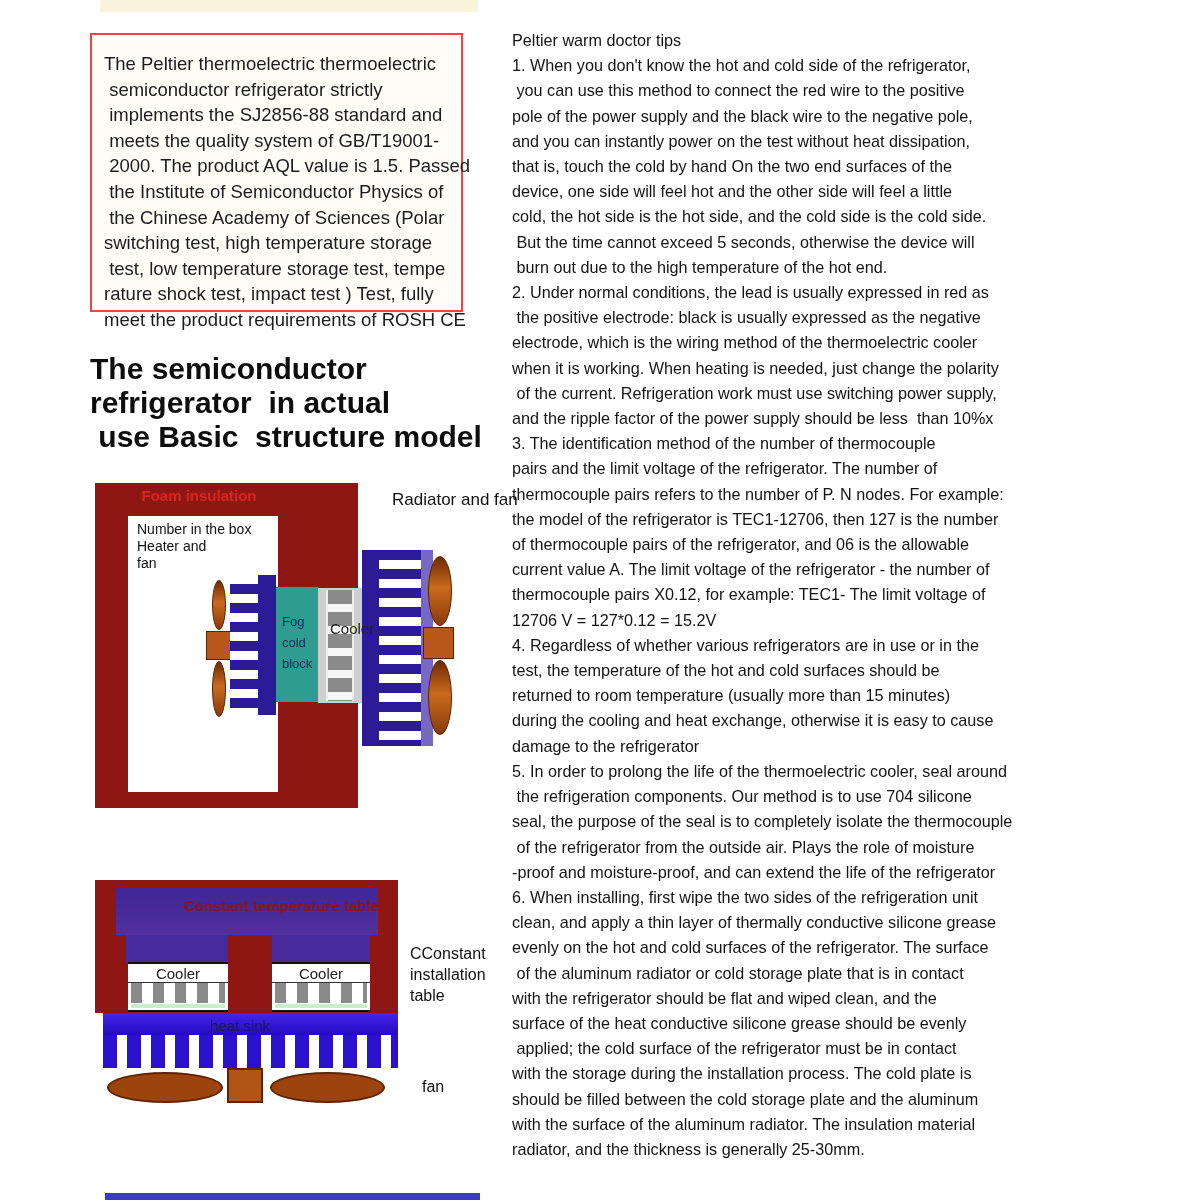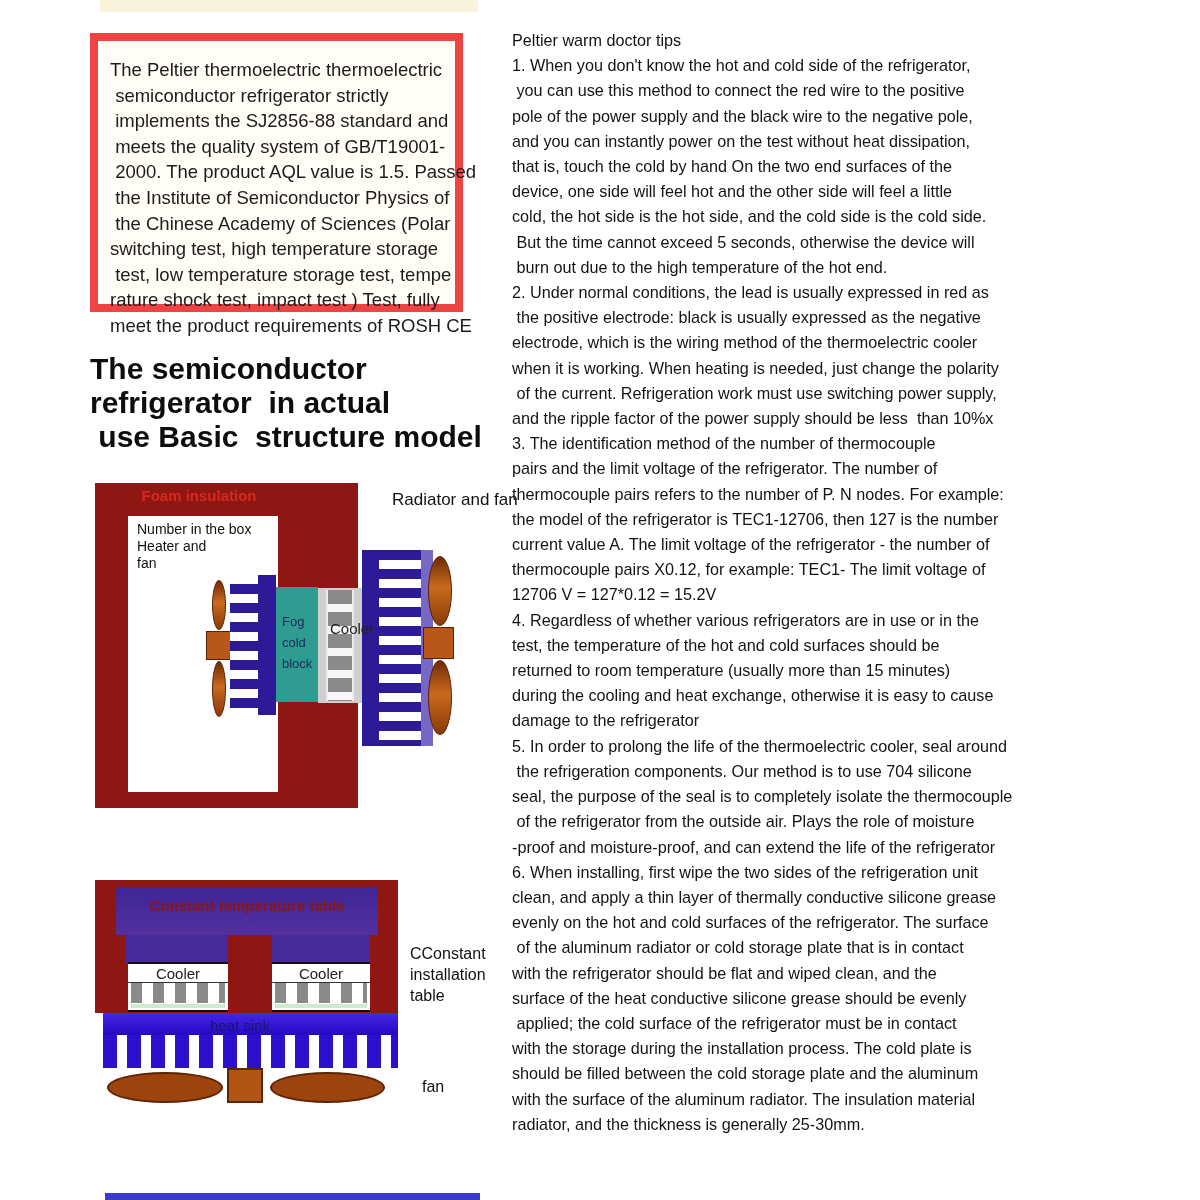--- a/index.html
+++ b/index.html
@@ -5,21 +5,21 @@
   html,body{margin:0;padding:0;background:#fff;}
   .canvas{position:relative;width:1200px;height:1200px;background:#ffffff;overflow:hidden;
           font-family:"Liberation Sans", sans-serif;color:#1a1a1a;}
   .abs{position:absolute;}
 
   
   .top-strip{left:100px;top:0;width:378px;height:12px;background:#faf3dc;}
 
   
   .info-box{left:90px;top:33px;width:373px;height:279px;background:#fffdf6;
-            border:8px solid #ef4444;box-sizing:border-box;padding:16px 6px 0 12px;}
+            border:2px solid #ef4444;box-sizing:border-box;padding:16px 6px 0 12px;}
   .info-line{font-size:18.5px;line-height:25.6px;color:#1c1c1c;white-space:pre;}
 
   
   .heading{left:90px;top:352px;width:400px;font-weight:bold;font-size:30px;color:#0d0d0d;}
   .heading-line{line-height:34px;white-space:pre;}
 
   
   .d1-frame{left:95px;top:483px;width:263px;height:325px;background:#8e1713;}
   .d1-foam-label{left:95px;top:487px;width:208px;text-align:center;font-size:15px;
                  font-weight:bold;color:#d8281c;}
@@ -52,21 +52,21 @@
   .d1-fan-r-hub{left:423px;top:627px;width:31px;height:32px;}
   .d1-fan-r-b2{left:428px;top:660px;width:24px;height:75px;}
 
   
   .d2-frame{left:95px;top:880px;width:303px;height:133px;background:#8e1713;}
   .d2-table{left:116px;top:887px;width:262px;height:48px;
             background:linear-gradient(180deg,#3f2596,#52309e);}
   .d2-leg-l{left:126px;top:935px;width:102px;height:28px;background:#472b9c;}
   .d2-leg-r{left:272px;top:935px;width:98px;height:28px;background:#472b9c;}
   .d2-table-label{left:116px;top:897px;width:262px;text-align:center;font-size:15px;
-                  color:#8a1512;font-weight:bold;}
+                  color:#8a1512;font-weight:bold;padding-left:34px;}
   .d2-cooler{background:#ffffff;border-top:2px solid #111;border-bottom:2px solid #111;
              box-sizing:border-box;}
   .d2-cooler-l{left:128px;top:962px;width:100px;height:50px;}
   .d2-cooler-r{left:272px;top:962px;width:98px;height:50px;}
   .d2-cooler-label{position:absolute;left:0;right:0;top:1px;text-align:center;font-size:15px;
                    color:#222;border-bottom:1px solid #333;}
   .d2-cooler-bars{position:absolute;left:3px;right:3px;top:19px;bottom:7px;
                   background:repeating-linear-gradient(90deg,#8a8a8a 0 11px,#ffffff 11px 22px);}
   .d2-cooler-green{position:absolute;left:3px;right:3px;bottom:2px;height:4px;background:#cdeccd;}
   .d2-hs-slab{left:103px;top:1013px;width:295px;height:22px;
@@ -189,20 +189,21 @@
       <div class="tip-line">2. Under normal conditions, the lead is usually expressed in red as</div>
       <div class="tip-line"> the positive electrode: black is usually expressed as the negative</div>
       <div class="tip-line">electrode, which is the wiring method of the thermoelectric cooler</div>
       <div class="tip-line">when it is working. When heating is needed, just change the polarity</div>
       <div class="tip-line"> of the current. Refrigeration work must use switching power supply,</div>
       <div class="tip-line">and the ripple factor of the power supply should be less  than 10%x</div>
       <div class="tip-line">3. The identification method of the number of thermocouple</div>
       <div class="tip-line">pairs and the limit voltage of the refrigerator. The number of</div>
       <div class="tip-line">thermocouple pairs refers to the number of P. N nodes. For example:</div>
       <div class="tip-line">the model of the refrigerator is TEC1-12706, then 127 is the number</div>
+      <div class="tip-line">of thermocouple pairs of the refrigerator, and 06 is the allowable</div>
       <div class="tip-line">current value A. The limit voltage of the refrigerator - the number of</div>
       <div class="tip-line">thermocouple pairs X0.12, for example: TEC1- The limit voltage of</div>
       <div class="tip-line">12706 V = 127*0.12 = 15.2V</div>
       <div class="tip-line">4. Regardless of whether various refrigerators are in use or in the</div>
       <div class="tip-line">test, the temperature of the hot and cold surfaces should be</div>
       <div class="tip-line">returned to room temperature (usually more than 15 minutes)</div>
       <div class="tip-line">during the cooling and heat exchange, otherwise it is easy to cause</div>
       <div class="tip-line">damage to the refrigerator</div>
       <div class="tip-line">5. In order to prolong the life of the thermoelectric cooler, seal around</div>
       <div class="tip-line"> the refrigeration components. Our method is to use 704 silicone</div>

